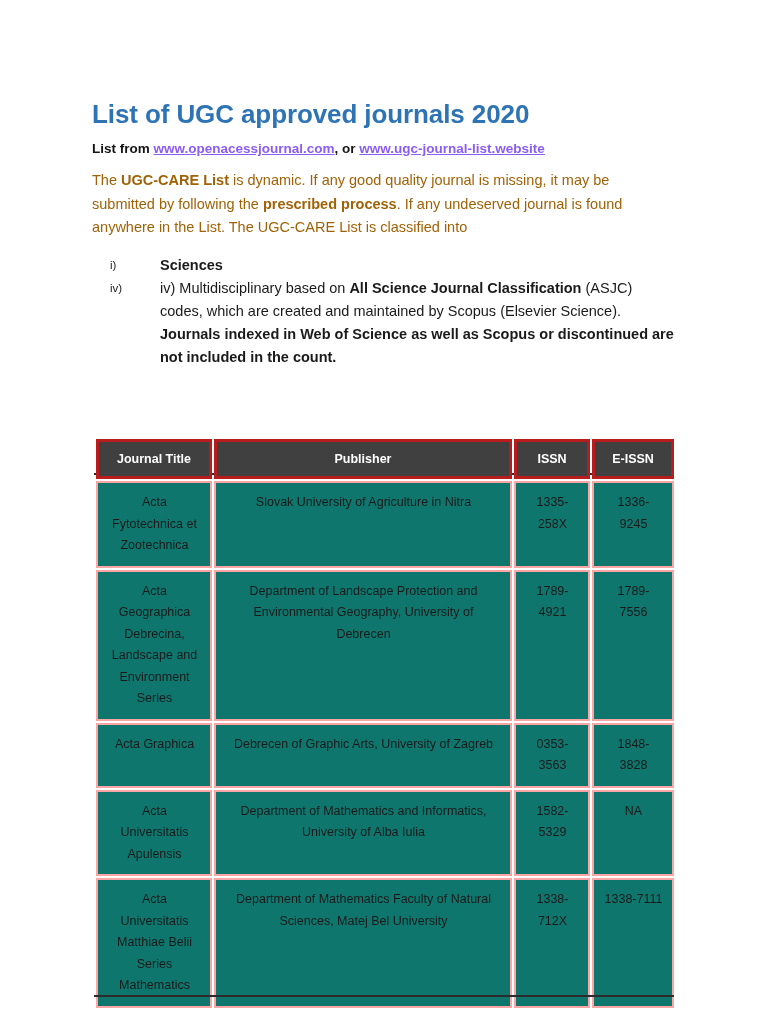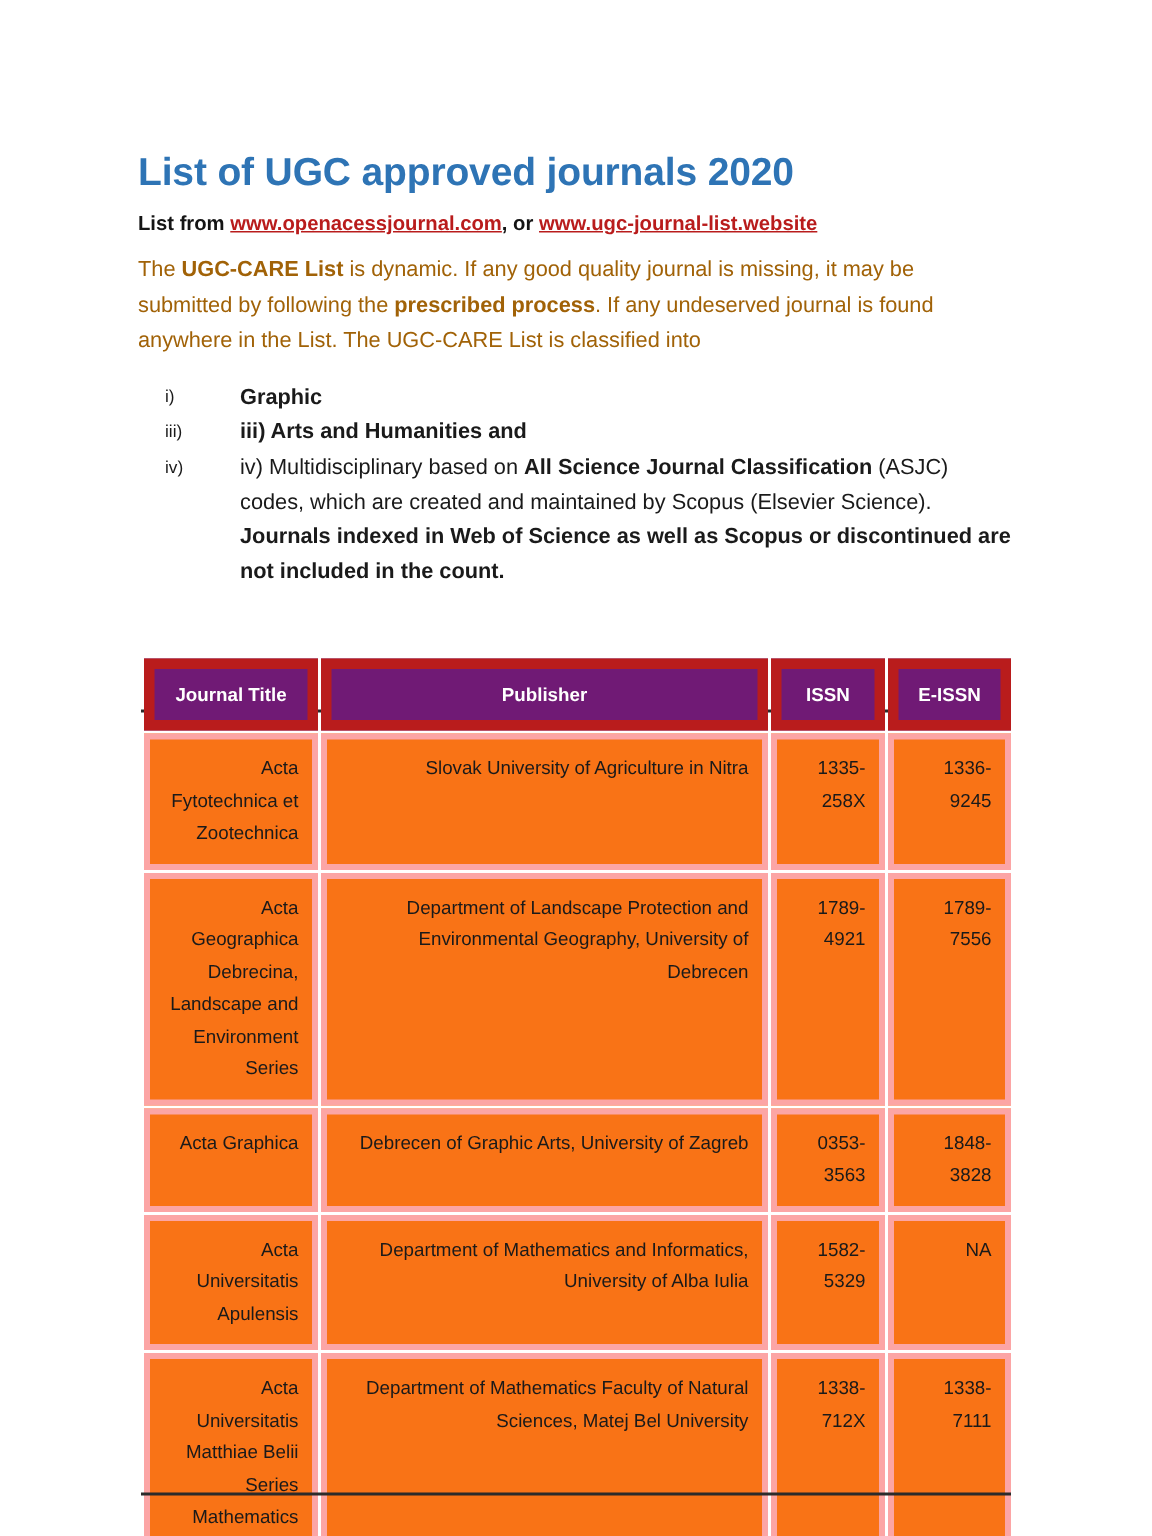--- a/index.html
+++ b/index.html
@@ -44,21 +44,21 @@
   
   .source-line {
     font-size: 13.5px;
     font-weight: bold;
     line-height: 1.35;
     margin: 0 0 11px 0;
     color: #141414;
     white-space: nowrap;
   }
   .source-line .lnk {
-    color: #b91c1c;
+    color: #8b5cf6;
     text-decoration: underline;
     font-weight: bold;
   }
 
   
   .intro {
     font-size: 14.5px;
     line-height: 1.62;
     margin: 0 0 14px 0;
     color: #a16207;
@@ -102,39 +102,39 @@
     width: 580px;
   }
   table.jtable {
     border-collapse: separate;
     border-spacing: 2px 2px;
     width: 580px;
     table-layout: fixed;
     margin: 0;
   }
   table.jtable th {
-    background: #701a75;
+    background: #404040;
     color: #ffffff;
     font-size: 12.5px;
     font-weight: bold;
     text-align: center;
     vertical-align: middle;
     padding: 10px 2px;
-    border: 7px solid #b91c1c;
+    border: 3px solid #b91c1c;
     box-sizing: border-box;
   }
   table.jtable td {
-    background: #f97316;
+    background: #0f766e;
     color: #1a1a1a;
     font-size: 12.5px;
     line-height: 1.72;
-    text-align: right;
+    text-align: center;
     vertical-align: top;
     padding: 9px 9px 9px 10px;
-    border: 4px solid #fca5a5;
+    border: 2px solid #fca5a5;
     box-sizing: border-box;
   }
   .col-title   { width: 116px; }
   .col-pub     { width: 298px; }
   .col-issn    { width: 76px; }
   .col-eissn   { width: 82px; }
 
   .tbl-bottom-rule {
     position: absolute;
     left: 94px;
@@ -164,25 +164,21 @@
       <span>List from </span><a class="lnk" href="#">www.openacessjournal.com</a><span>, or </span><a class="lnk" href="#">www.ugc-journal-list.website</a>
     </p>
 
     <p class="intro">
       <span>The </span><b>UGC-CARE List</b><span> is dynamic. If any good quality journal is missing, it may be submitted by following the </span><b>prescribed process</b><span>. If any undeserved journal is found anywhere in the List. The UGC-CARE List is classified into</span>
     </p>
 
     <ol class="rlist">
       <li>
         <span class="marker">i)</span>
-        <span class="itext">Graphic</span>
-      </li>
-      <li>
-        <span class="marker">iii)</span>
-        <span class="itext">iii) Arts and Humanities and</span>
+        <span class="itext">Sciences</span>
       </li>
       <li>
         <span class="marker">iv)</span>
         <span class="itext"><span class="reg">iv) Multidisciplinary based on </span><span>All Science Journal Classification</span><span class="reg"> (ASJC) codes, which are created and maintained by Scopus (Elsevier Science). </span><span>Journals indexed in Web of Science as well as Scopus or discontinued are not included in the count.</span></span>
       </li>
     </ol>
 
   </div>
 
   <div class="tbl-top-rule"></div>

